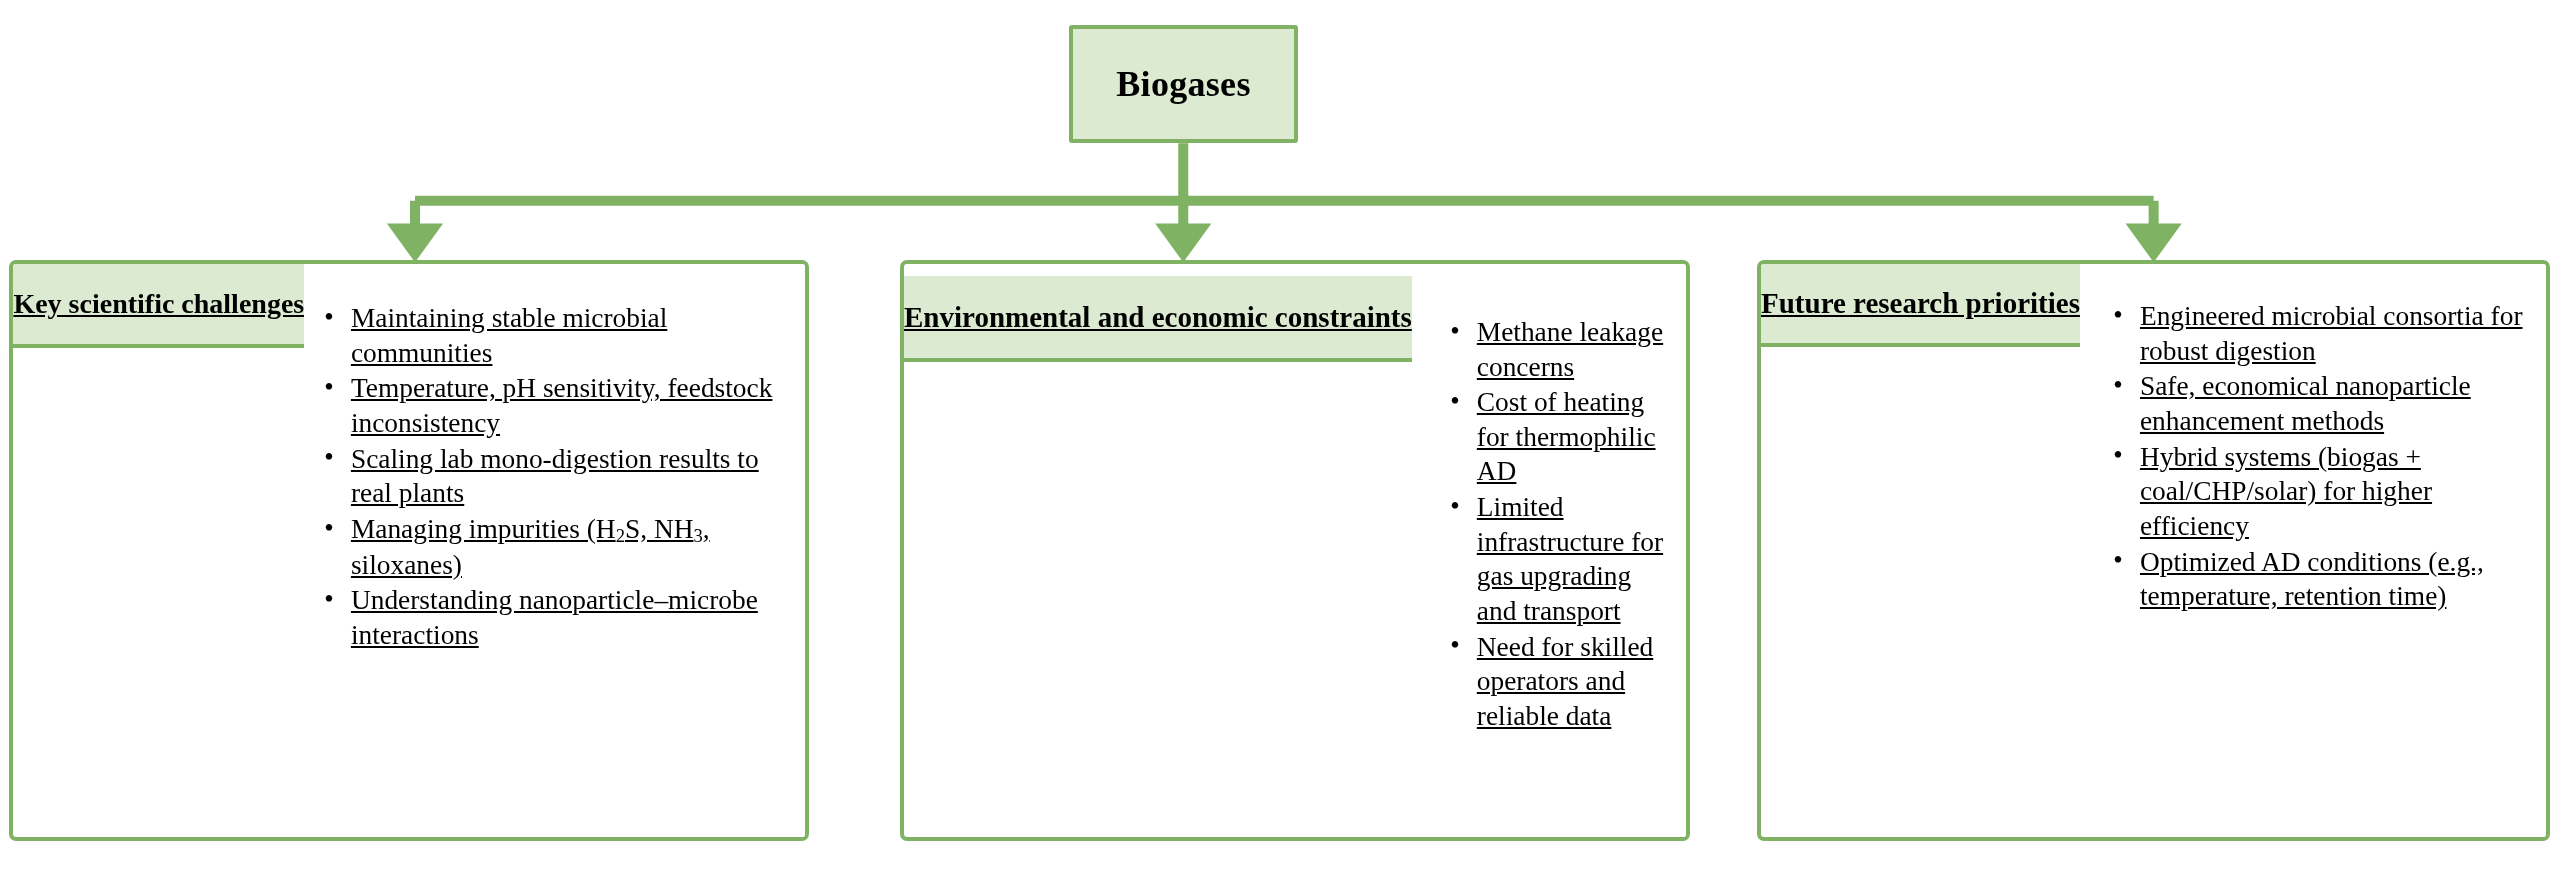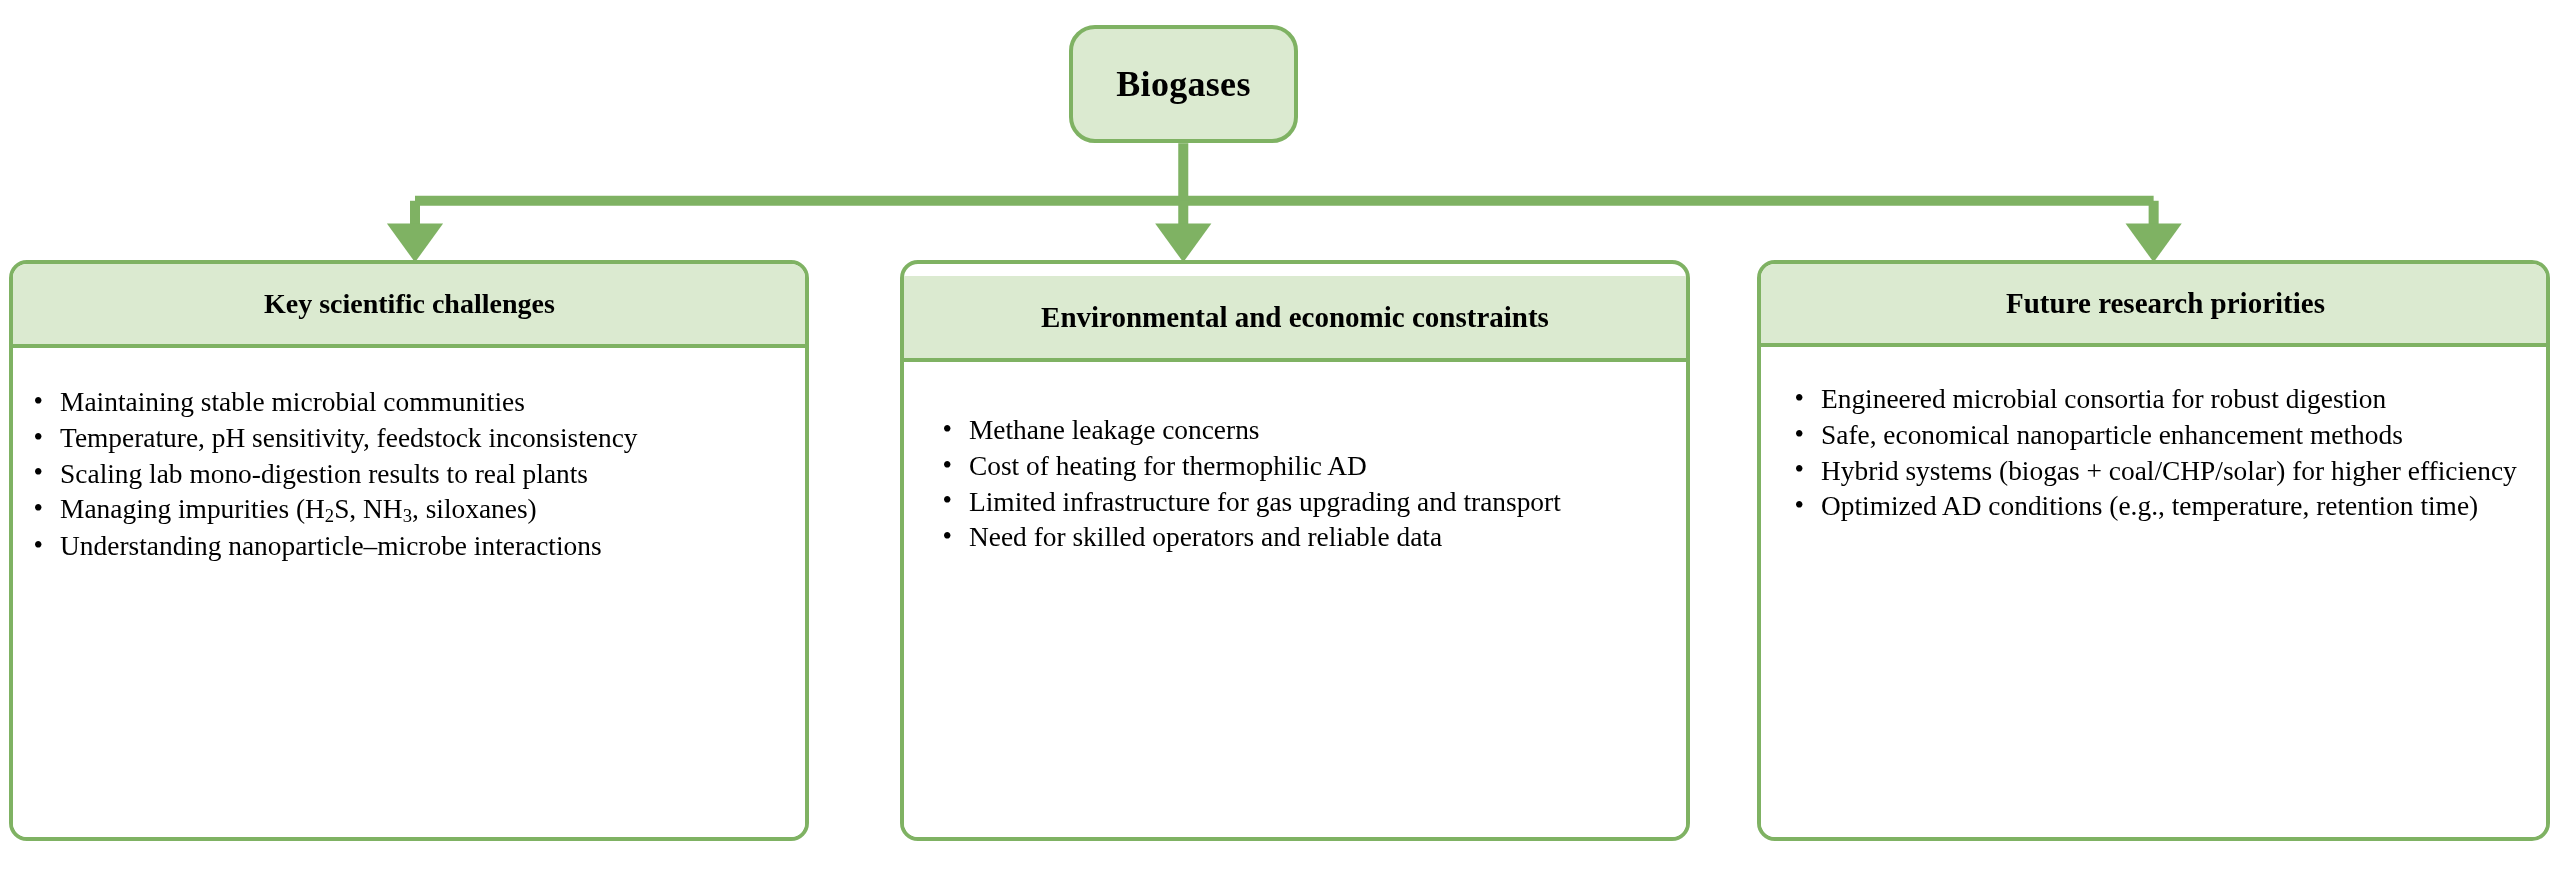--- a/index.html
+++ b/index.html
@@ -22,21 +22,21 @@
   
   .root-node {
     position: absolute;
     left: 1069px;
     top: 25.4px;
     width: 229px;
     height: 118px;
     box-sizing: border-box;
     background: #dbead0;
     border: 4.7px solid #7fb263;
-    border-radius: 26px;
+    border-radius: 3px;
     display: flex;
     align-items: center;
     justify-content: center;
   }
   .root-label {
     font-size: 36px;
     font-weight: bold;
     letter-spacing: 0.3px;
     line-height: 1;
   }
@@ -50,24 +50,25 @@
     height: 872px;
     pointer-events: none;
   }
 
   
   .col-box {
     position: absolute;
     box-sizing: border-box;
     background: #ffffff;
     border: 4.7px solid #7fb263;
-    border-radius: 18px;
+    border-radius: 7px;
     overflow: hidden;
     display: flex;
-    flex-direction: column;
+    flex-direction: row;
+    text-decoration: underline;
   }
   .col-header {
     background: #dbead0;
     border-bottom: 4.7px solid #7fb263;
     display: flex;
     align-items: center;
     justify-content: center;
     flex: 0 0 auto;
     box-sizing: border-box;
   }
@@ -109,21 +110,21 @@
   #box-0 .col-header { height: 84px; }
   #box-0 .col-body   { padding: 37px 23px 0 14.7px; }
   #box-0 .col-header-label { font-size: 28px; }
 
   #box-1 { left: 900px; top: 260px; width: 790px; height: 581px; }
   #box-1 .col-header { height: 86px; margin-top: 12px; }
   #box-1 .col-body   { padding: 51px 20px 16px 33px; }
   #box-1 .col-header-label { font-size: 29px; }
 
   #box-2 { left: 1757px; top: 260px; width: 793px; height: 581px; }
-  #box-2 .col-header { height: 83px; padding-left: 24px; }
+  #box-2 .col-header { height: 83px; }
   #box-2 .col-body   { padding: 35px 0 0 28px; }
   #box-2 .col-header-label { font-size: 29px; }
 
   sub { font-size: 0.68em; vertical-align: -0.22em; }
 </style>
 </head>
 <body>
 
 <div id="canvas">
 

